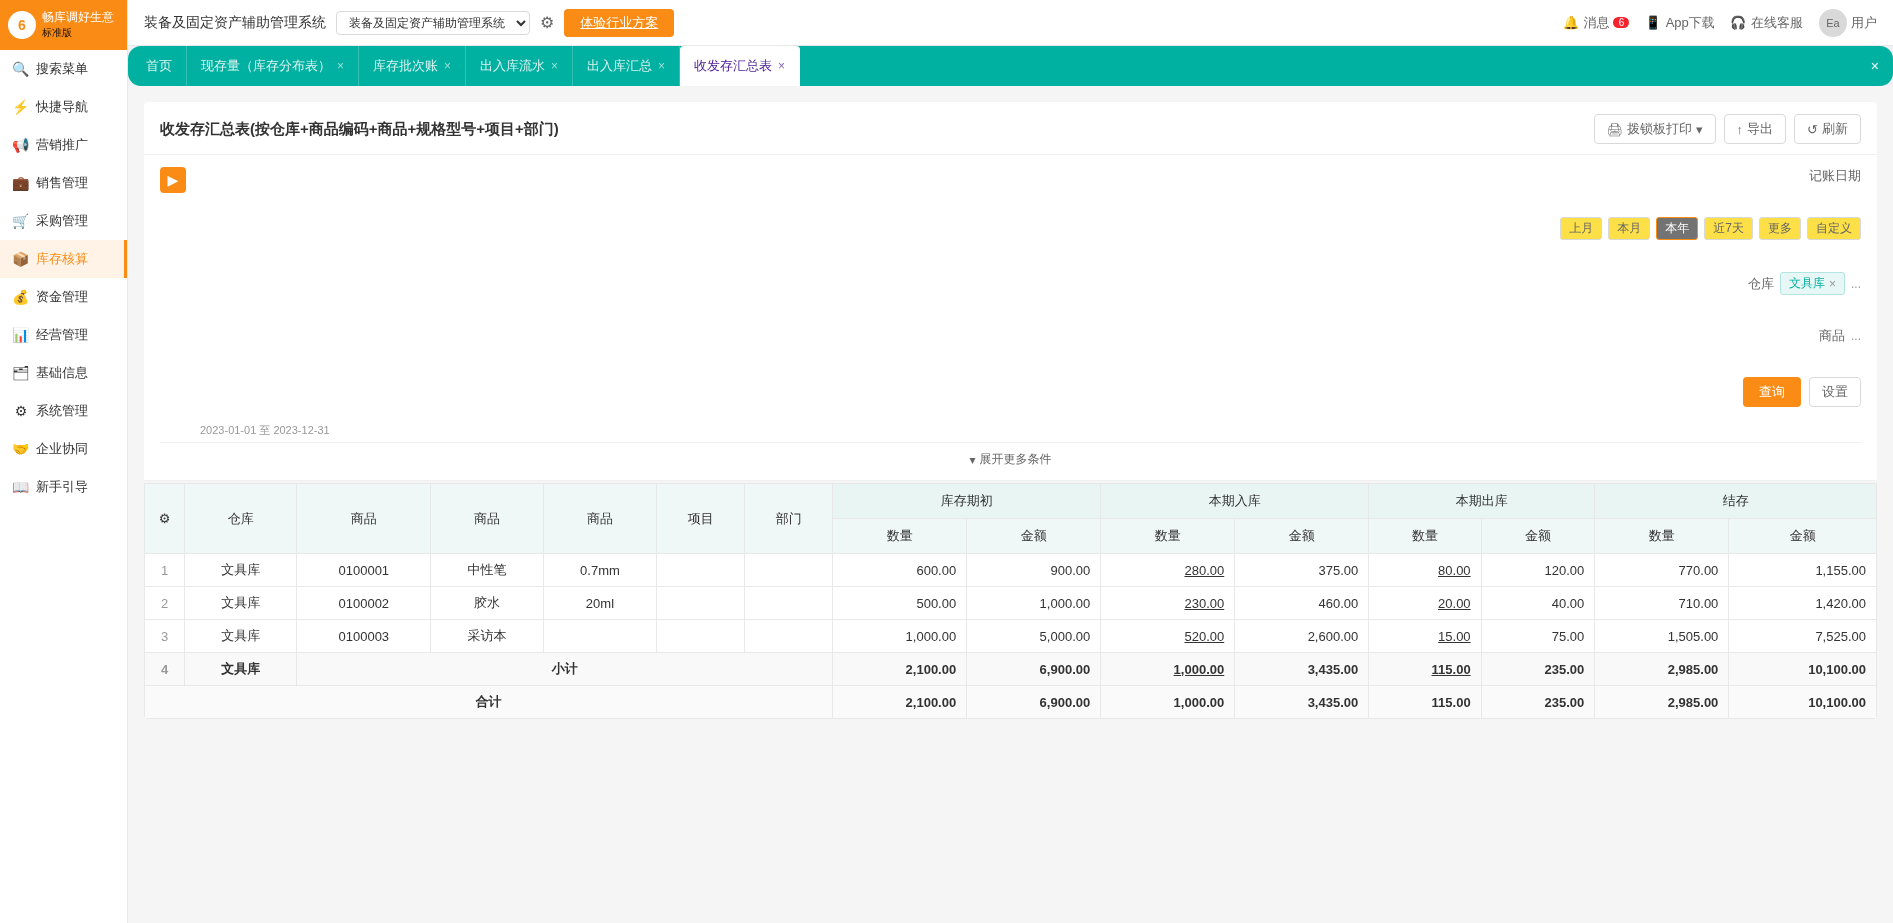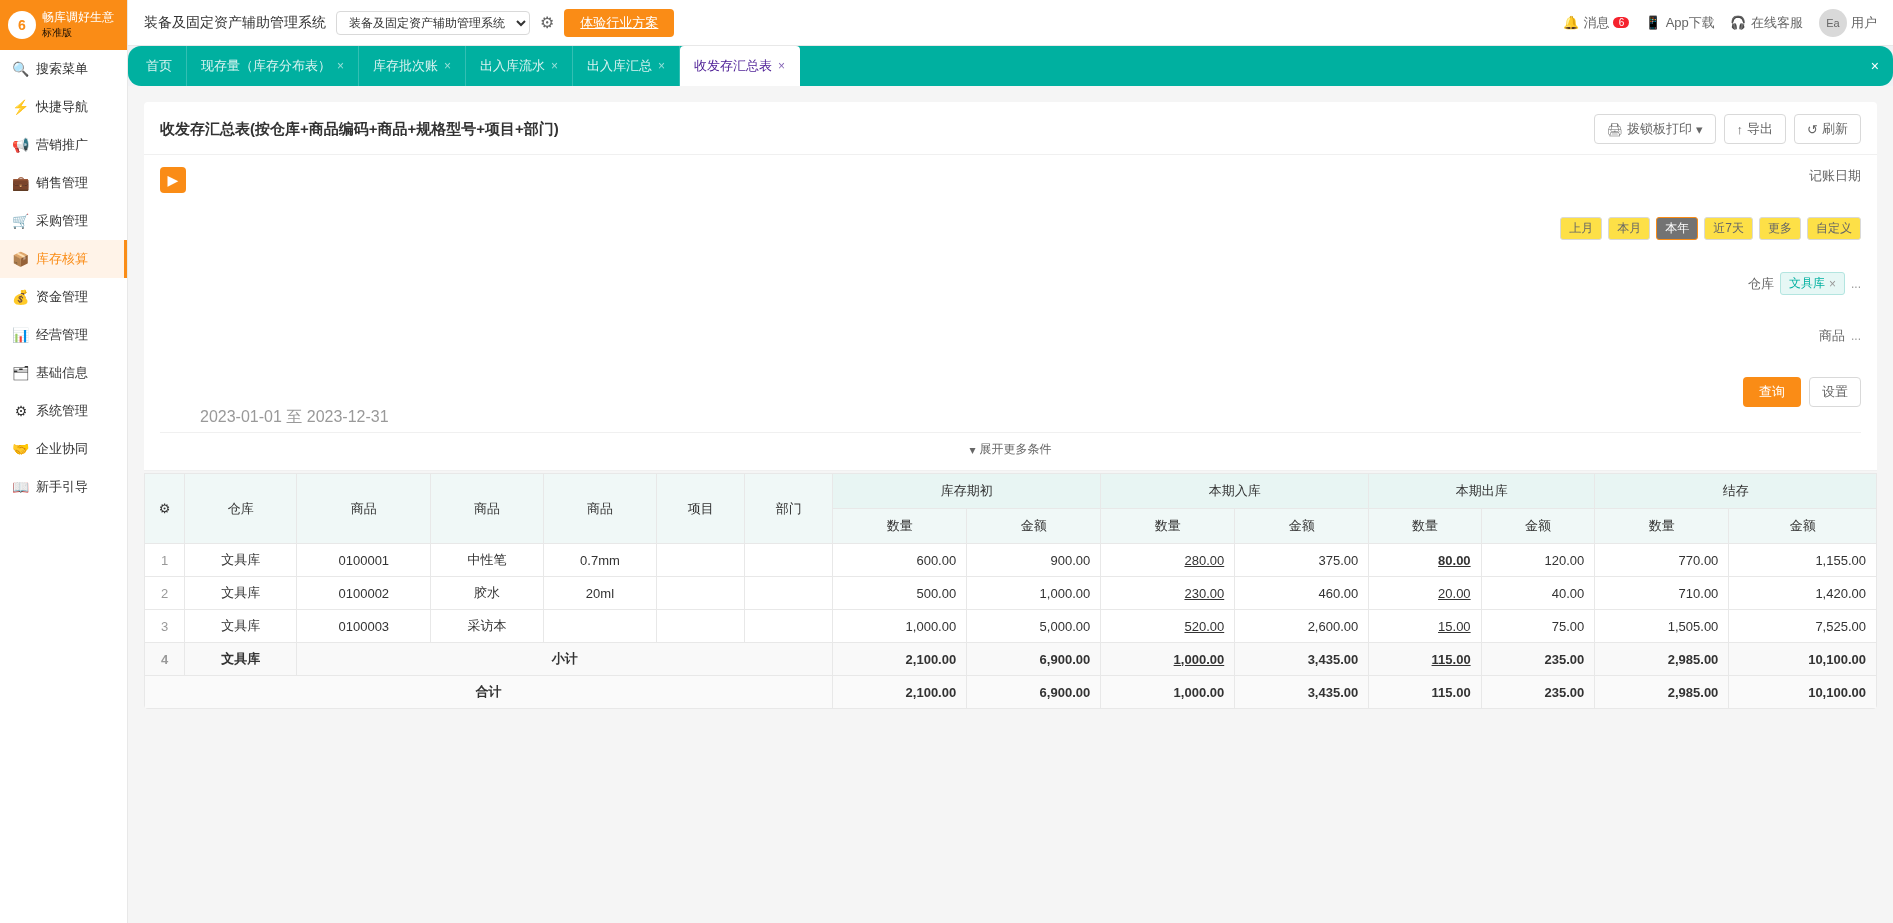--- a/index.html
+++ b/index.html
@@ -239,21 +239,21 @@
             </div>
             <div style="display:flex;align-items:center;gap:6px;margin-left:16px;">
               <span class="filter-label">商品</span>
               <span class="filter-more">...</span>
             </div>
             <div style="display:flex;gap:8px;margin-left:auto;">
               <button class="btn-query">查询</button>
               <button class="btn-settings">设置</button>
             </div>
           </div>
-          <div style="color:#999;font-size:16px;margin-top:0;margin-left:2px;">2023-01-01 至 2023-12-31</div>
+          <div style="color:#999;font-size:11px;margin-top:16px;margin-left:2px;">2023-01-01 至 2023-12-31</div>
         </div>
       </div>
       <div class="filter-expand-more">
         <span>▾</span>
         <span>展开更多条件</span>
       </div>
     </div>
 
     <div class="table-container">
       <table>
@@ -288,21 +288,21 @@
       <td>文具库</td>
       <td>0100001</td>
       <td>中性笔</td>
       <td>0.7mm</td>
       <td></td>
       <td></td>
       <td class="col-num">600.00</td>
       <td class="col-num">900.00</td>
       <td class="col-num"><span style="text-decoration:underline;cursor:pointer;">280.00</span></td>
       <td class="col-num">375.00</td>
-      <td class="col-num"><span style="text-decoration:underline;cursor:pointer;font-weight:bold;">80.00</span></td>
+      <td class="col-num"><span style="text-decoration:underline;cursor:pointer;">80.00</span></td>
       <td class="col-num">120.00</td>
       <td class="col-num">770.00</td>
       <td class="col-num">1,155.00</td>
     </tr>
             <tr>
       <td class="col-index">2</td>
       <td>文具库</td>
       <td>0100002</td>
       <td>胶水</td>
       <td>20ml</td>

